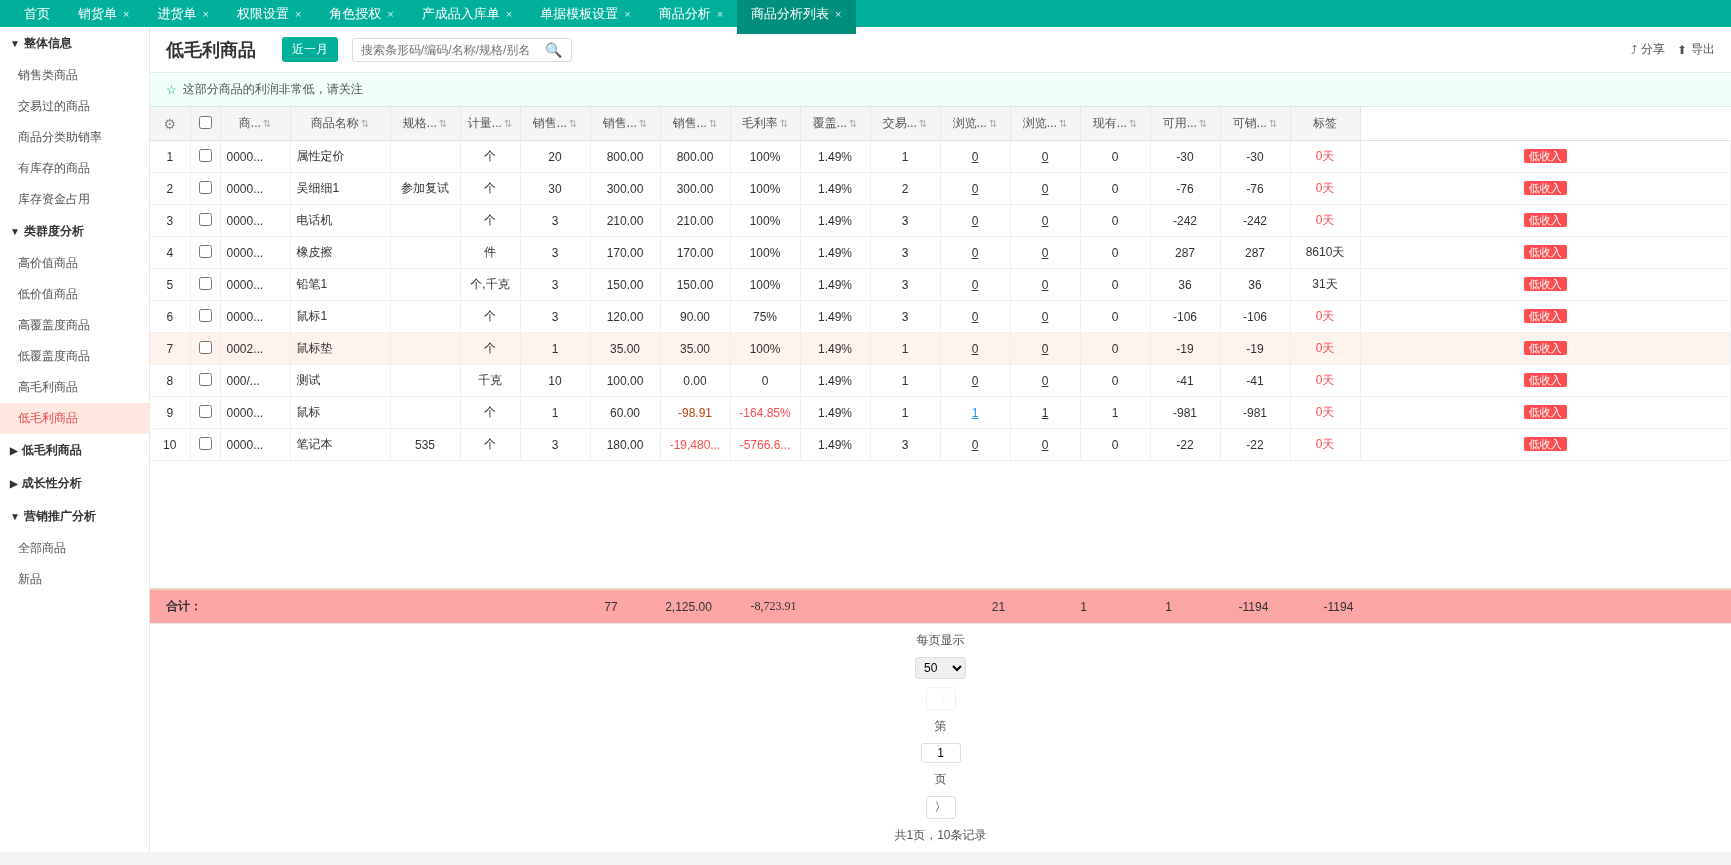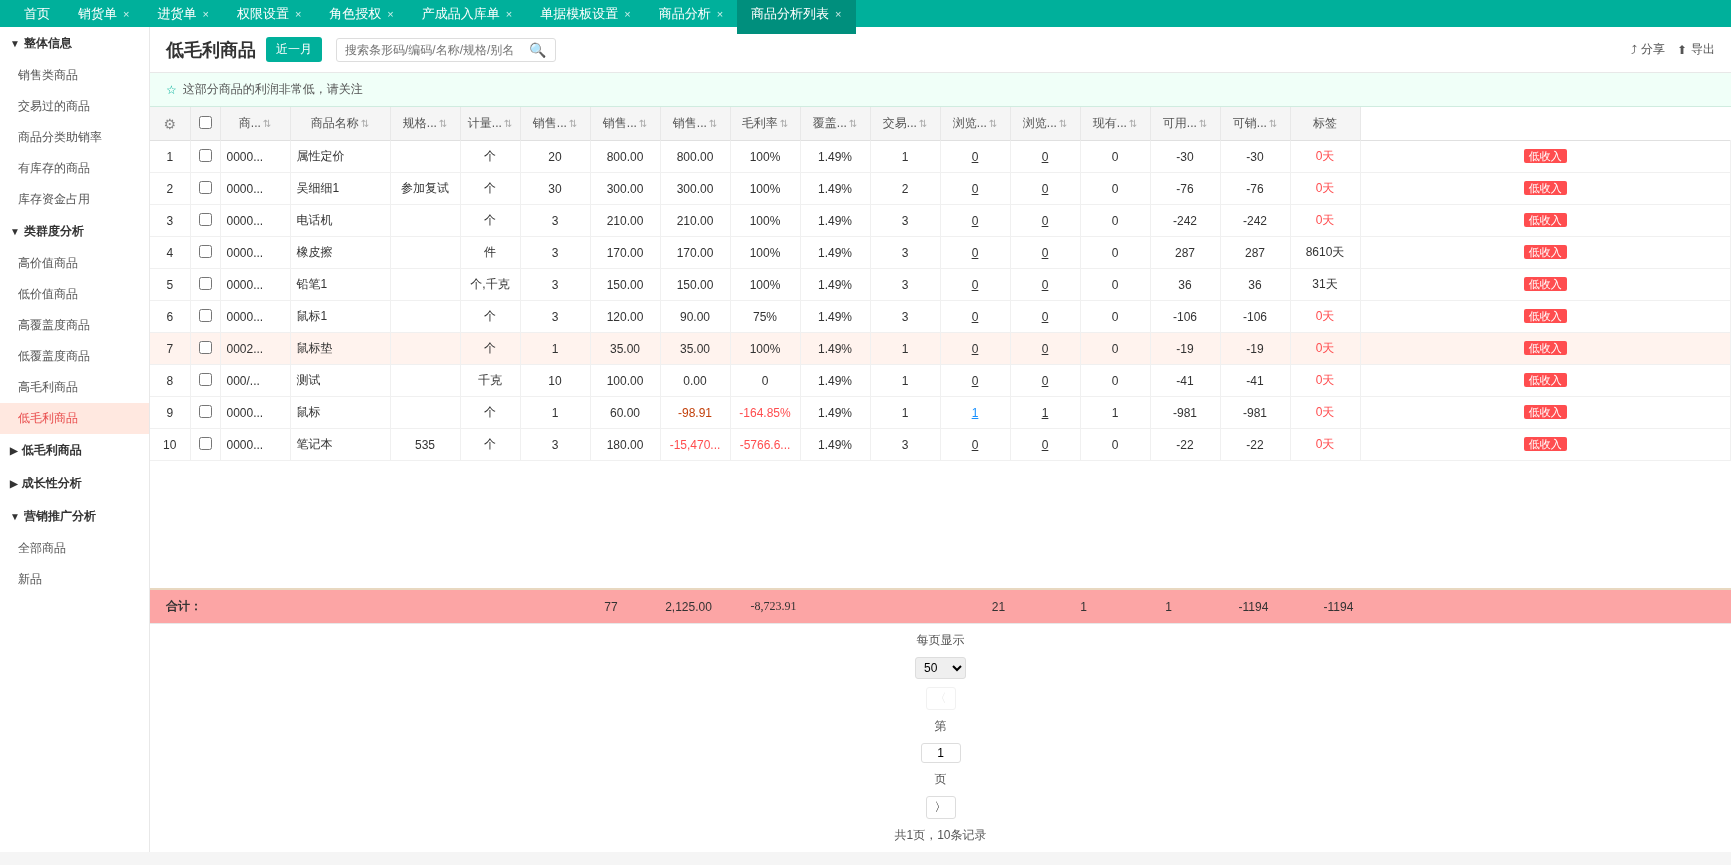--- a/index.html
+++ b/index.html
@@ -87,20 +87,21 @@
       color: #333;
     }
     .date-filter-btn {
       background: #00b09b;
       color: #fff;
       border: none;
       border-radius: 3px;
       padding: 4px 10px;
       cursor: pointer;
       font-size: 12px;
+      margin-left: 16px;
     }
     .search-box {
       display: flex;
       border: 1px solid #ddd;
       border-radius: 3px;
       padding: 3px 8px;
       background: #fff;
       margin-left: 4px;
       width: 220px;
     }
@@ -582,21 +583,21 @@
     </tr>
             <tr>
       <td class="col-idx">10</td>
       <td class="col-check"><input type="checkbox" style=""></td>
       <td class="col-code text-left">0000...</td>
       <td class="col-name text-left">笔记本</td>
       <td class="col-spec">535</td>
       <td class="col-unit">个</td>
       <td class="col-num">3</td>
       <td class="col-num">180.00</td>
-      <td class="col-num" style="color:#ff4d4f">-15,470...</td>
+      <td class="col-num" style="color:#ff4d4f">-19,480...</td>
       <td class="col-num" style="color:#ff4d4f">-5766.6...</td>
       <td class="col-num">1.49%</td>
       <td class="col-num">3</td>
       <td class="col-num"><span class="zero-link">0</span></td>
       <td class="col-num"><span class="zero-link">0</span></td>
       <td class="col-num">0</td>
       <td class="col-num">-22</td>
       <td class="col-num">-22</td>
       <td class="col-num" style="color:#ff4d4f">0天</td>
       <td><span class="tag-red">低收入</span></td>

